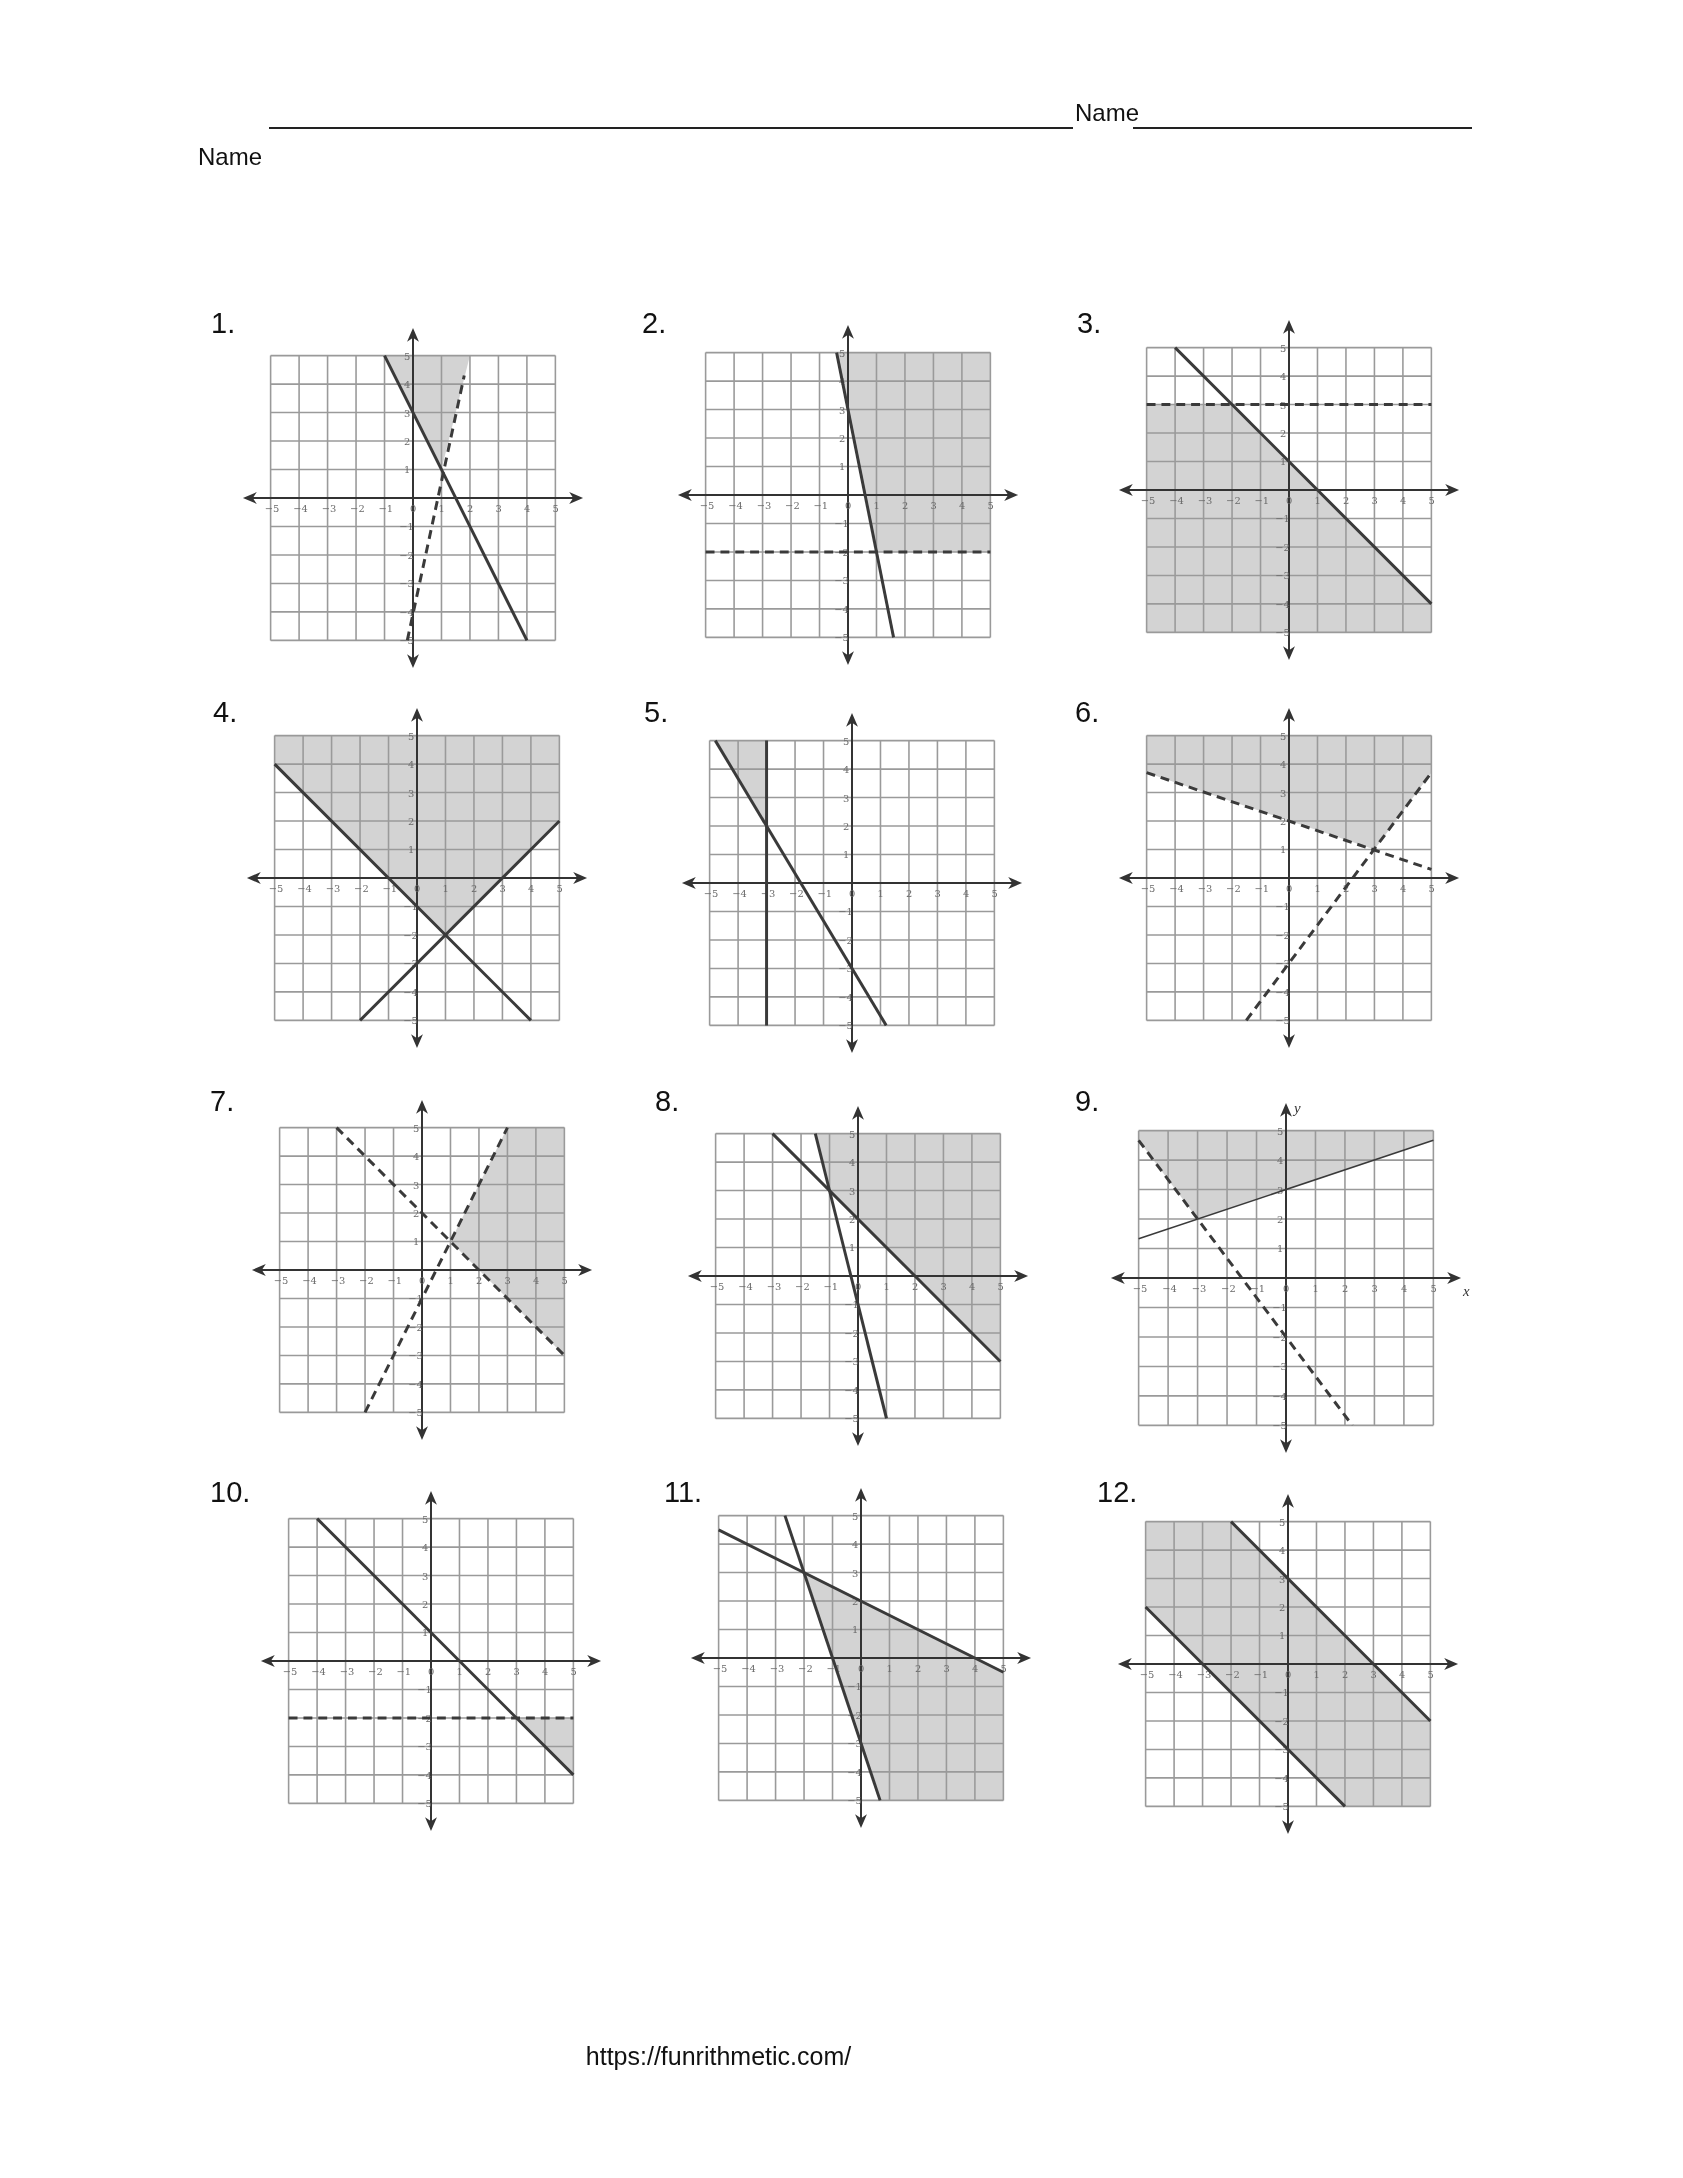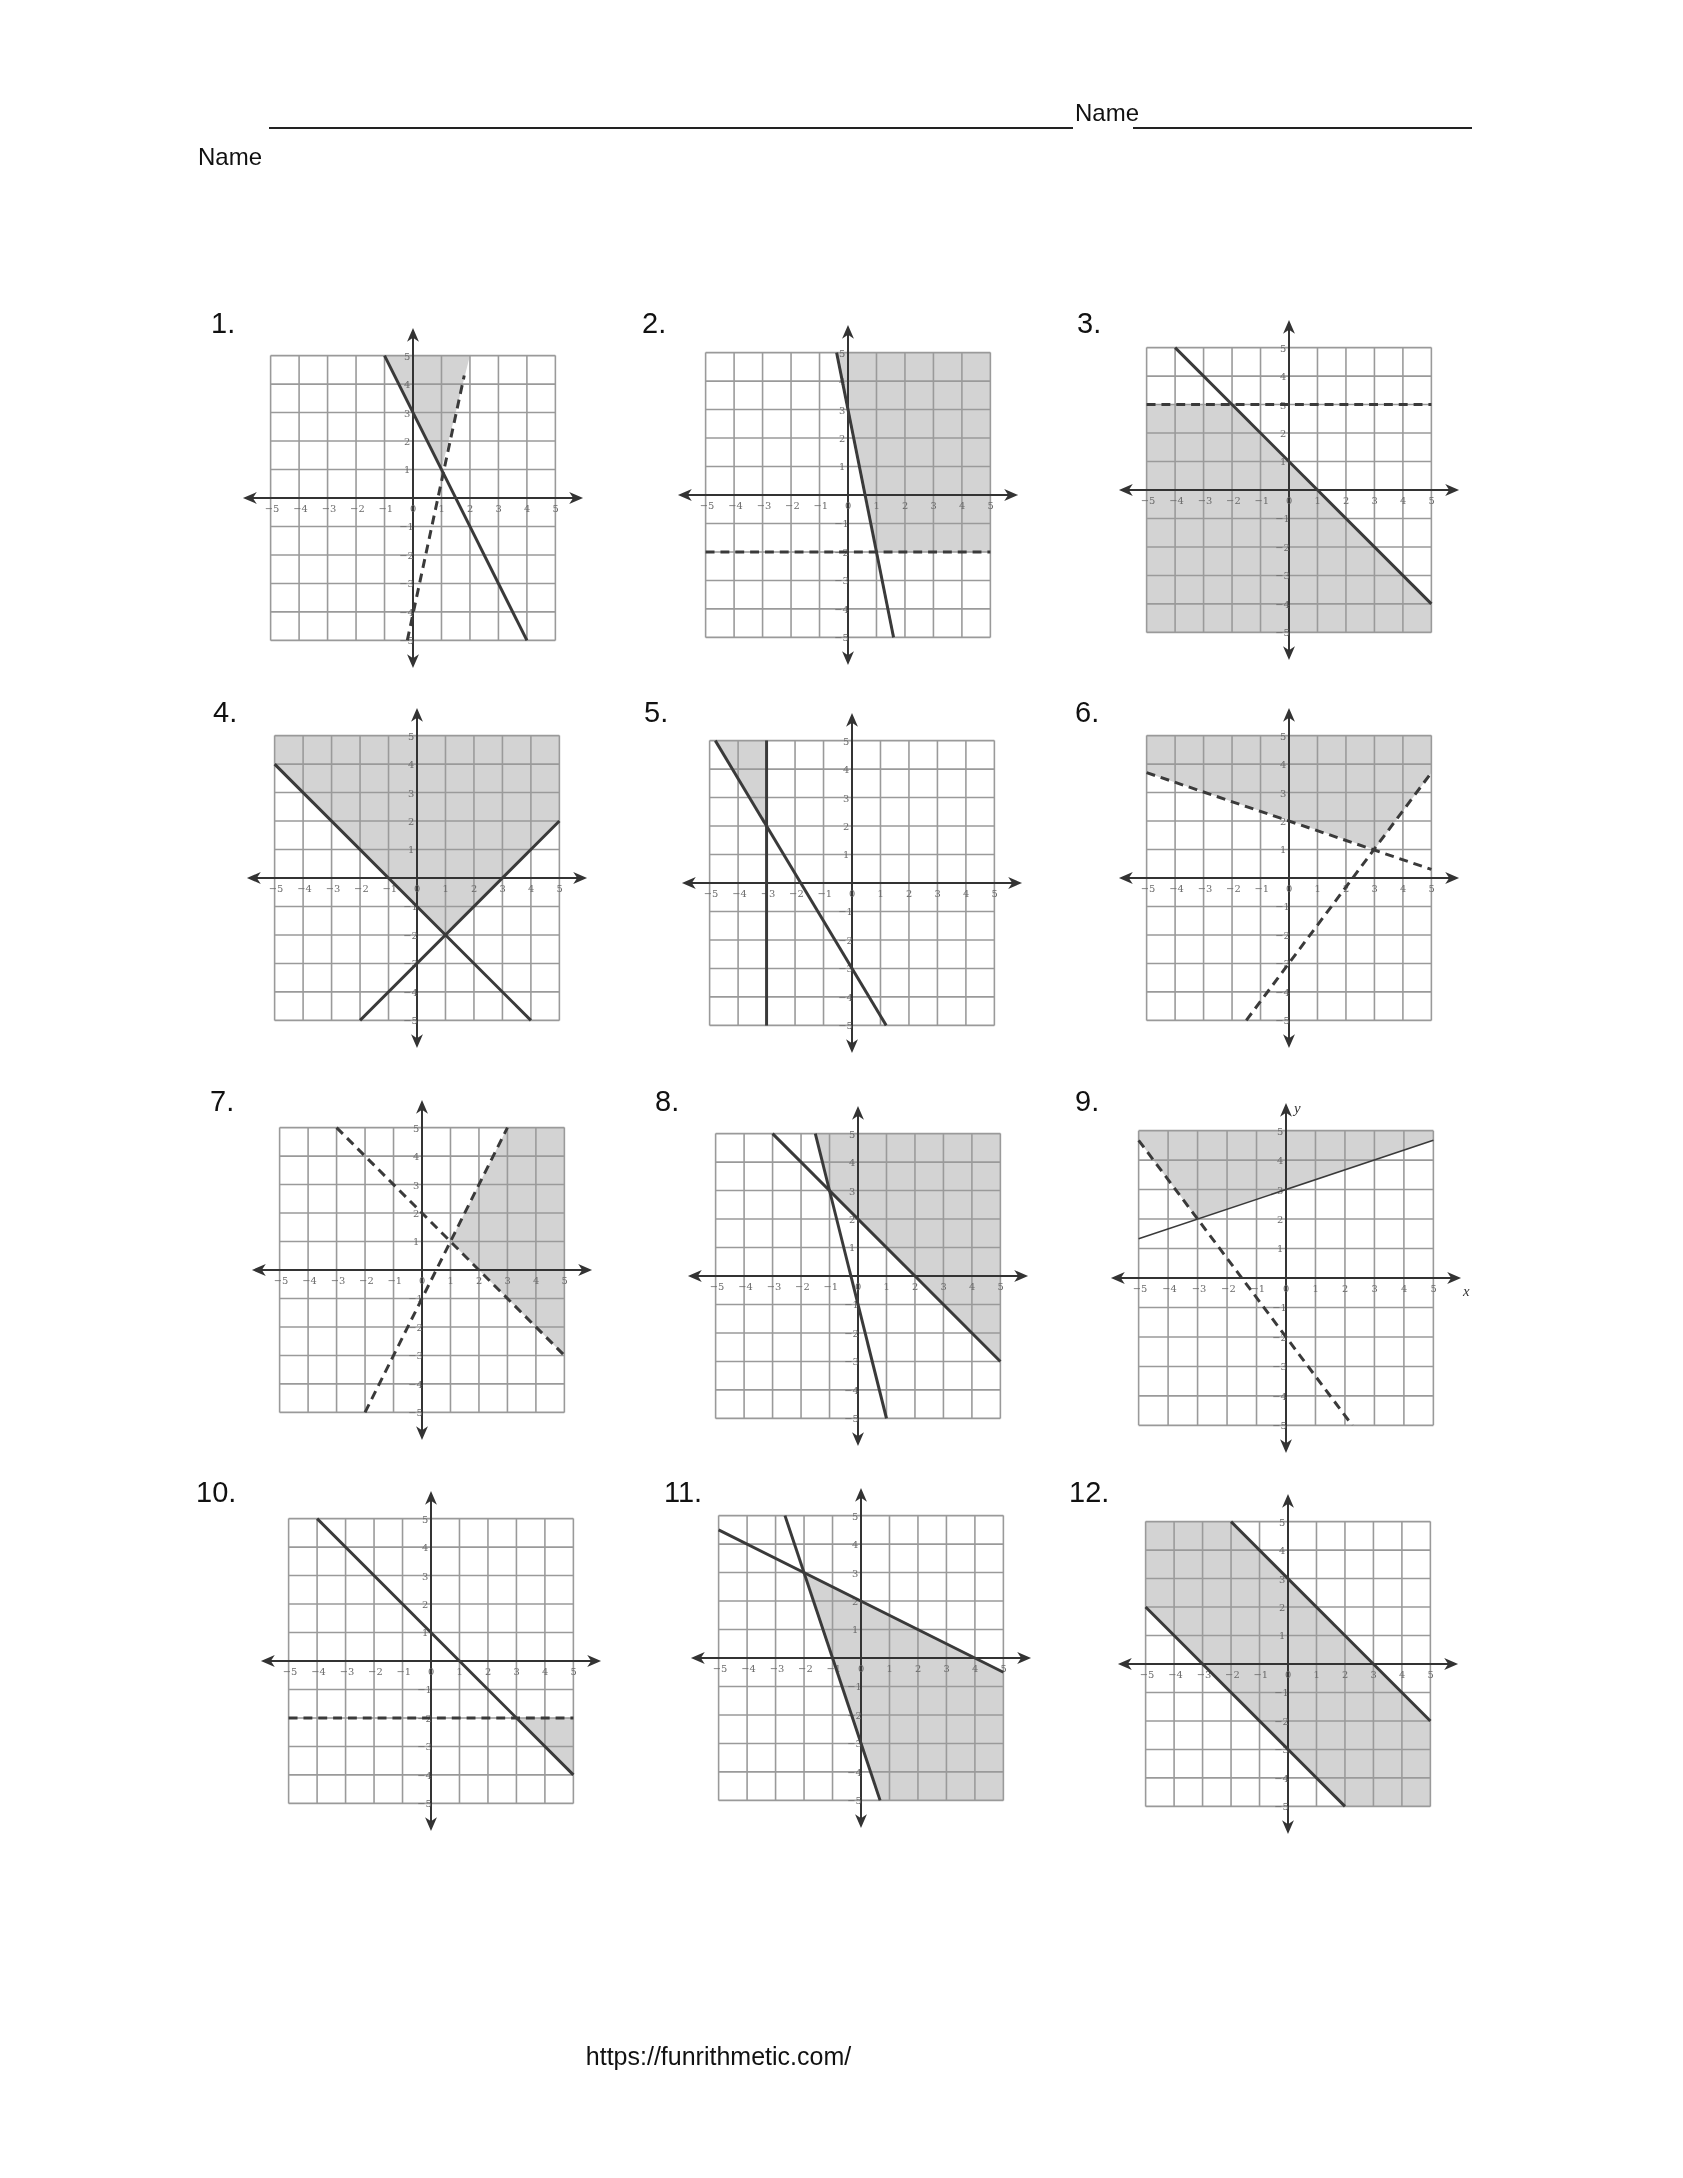--- a/index.html
+++ b/index.html
@@ -587,21 +587,21 @@
           <text class="tick" x="174" y="67.8">4</text>
           <text class="tick" x="329" y="197">5</text>
           <text class="tick" x="174" y="38">5</text>
         </g>
         <text class="axlabel" x="362" y="201">x</text>
         <text class="axlabel" x="191" y="16">y</text>
         <line x1="34" y1="143.36599999999999" x2="332" y2="43.834" stroke="#3a3a3a" stroke-width="1.6" stroke-linecap="butt"></line>
         <line x1="34" y1="43.834" x2="250.05" y2="332" stroke="#3a3a3a" stroke-width="3" stroke-linecap="butt" stroke-dasharray="9,6"></line>
       </svg>
     </div>
-    <div class="problem-num" style="left: 196px; top: 1478px;">10.</div>
+    <div class="problem-num" style="left: 210px; top: 1478px;">10.</div>
     <div class="graph" style="left: 255px; top: 1485px;">
       <svg width="352" height="352" viewBox="0 0 356 356">
         <polygon points="264.4,235.6 322,235.6 322,293.2" fill="#d3d3d3"></polygon>
         <g stroke="#9a9a9a" stroke-width="1.6">
           <line x1="34" y1="34" x2="34" y2="322"></line>
           <line x1="34" y1="322" x2="322" y2="322"></line>
           <line x1="62.8" y1="34" x2="62.8" y2="322"></line>
           <line x1="34" y1="293.2" x2="322" y2="293.2"></line>
           <line x1="91.6" y1="34" x2="91.6" y2="322"></line>
           <line x1="34" y1="264.4" x2="322" y2="264.4"></line>
@@ -713,21 +713,21 @@
           <text class="tick" x="169" y="95.6">3</text>
           <text class="tick" x="290.2" y="192">4</text>
           <text class="tick" x="169" y="66.8">4</text>
           <text class="tick" x="319" y="192">5</text>
           <text class="tick" x="169" y="38">5</text>
         </g>
         <line x1="34" y1="48.4" x2="322" y2="192.4" stroke="#3a3a3a" stroke-width="3" stroke-linecap="butt"></line>
         <line x1="101.104" y1="34" x2="197.296" y2="322" stroke="#3a3a3a" stroke-width="3" stroke-linecap="butt"></line>
       </svg>
     </div>
-    <div class="problem-num" style="left: 1069px; top: 1478px;">12.</div>
+    <div class="problem-num" style="left: 1097px; top: 1478px;">12.</div>
     <div class="graph" style="left: 1112px; top: 1488px;">
       <svg width="352" height="352" viewBox="0 0 356 356">
         <polygon points="34,34 120.4,34 322,235.6 322,322 235.6,322 34,120.4" fill="#d3d3d3"></polygon>
         <g stroke="#9a9a9a" stroke-width="1.6">
           <line x1="34" y1="34" x2="34" y2="322"></line>
           <line x1="34" y1="322" x2="322" y2="322"></line>
           <line x1="62.8" y1="34" x2="62.8" y2="322"></line>
           <line x1="34" y1="293.2" x2="322" y2="293.2"></line>
           <line x1="91.6" y1="34" x2="91.6" y2="322"></line>
           <line x1="34" y1="264.4" x2="322" y2="264.4"></line>

